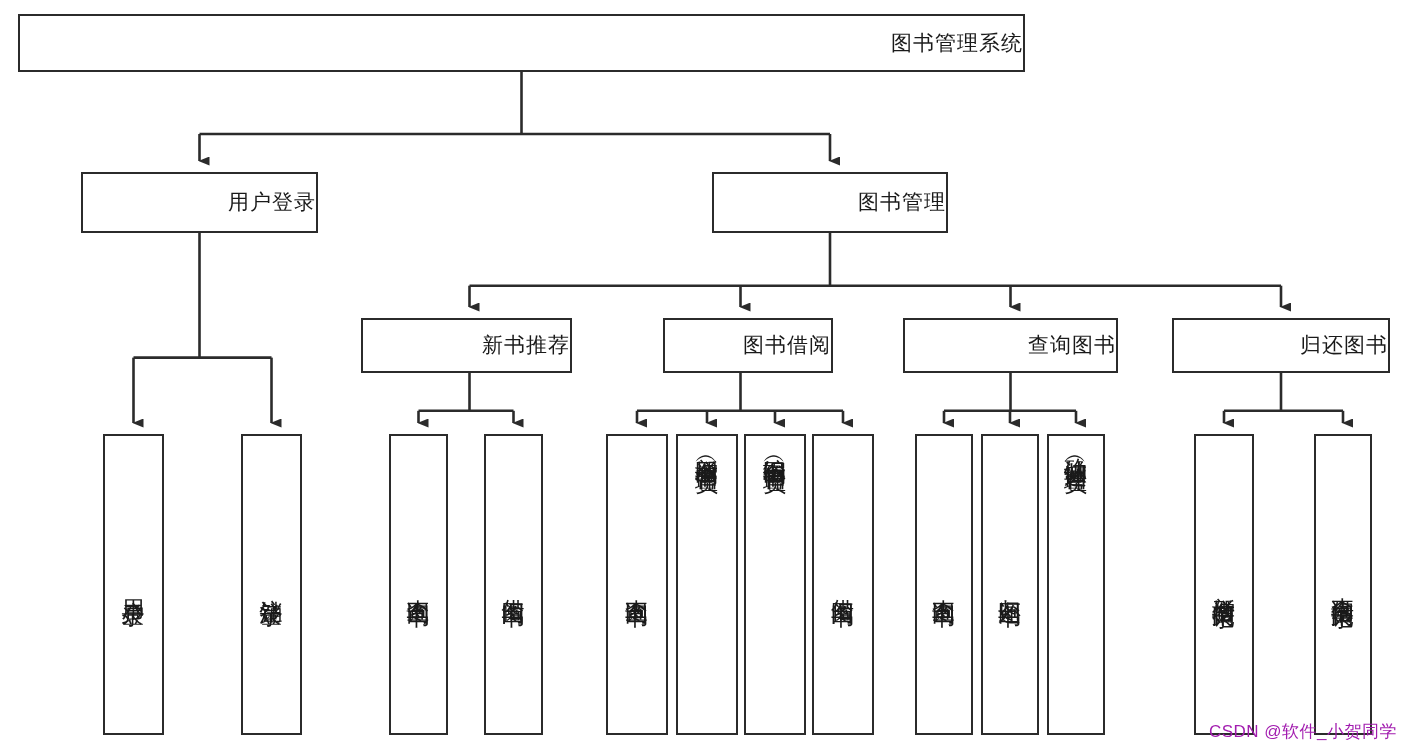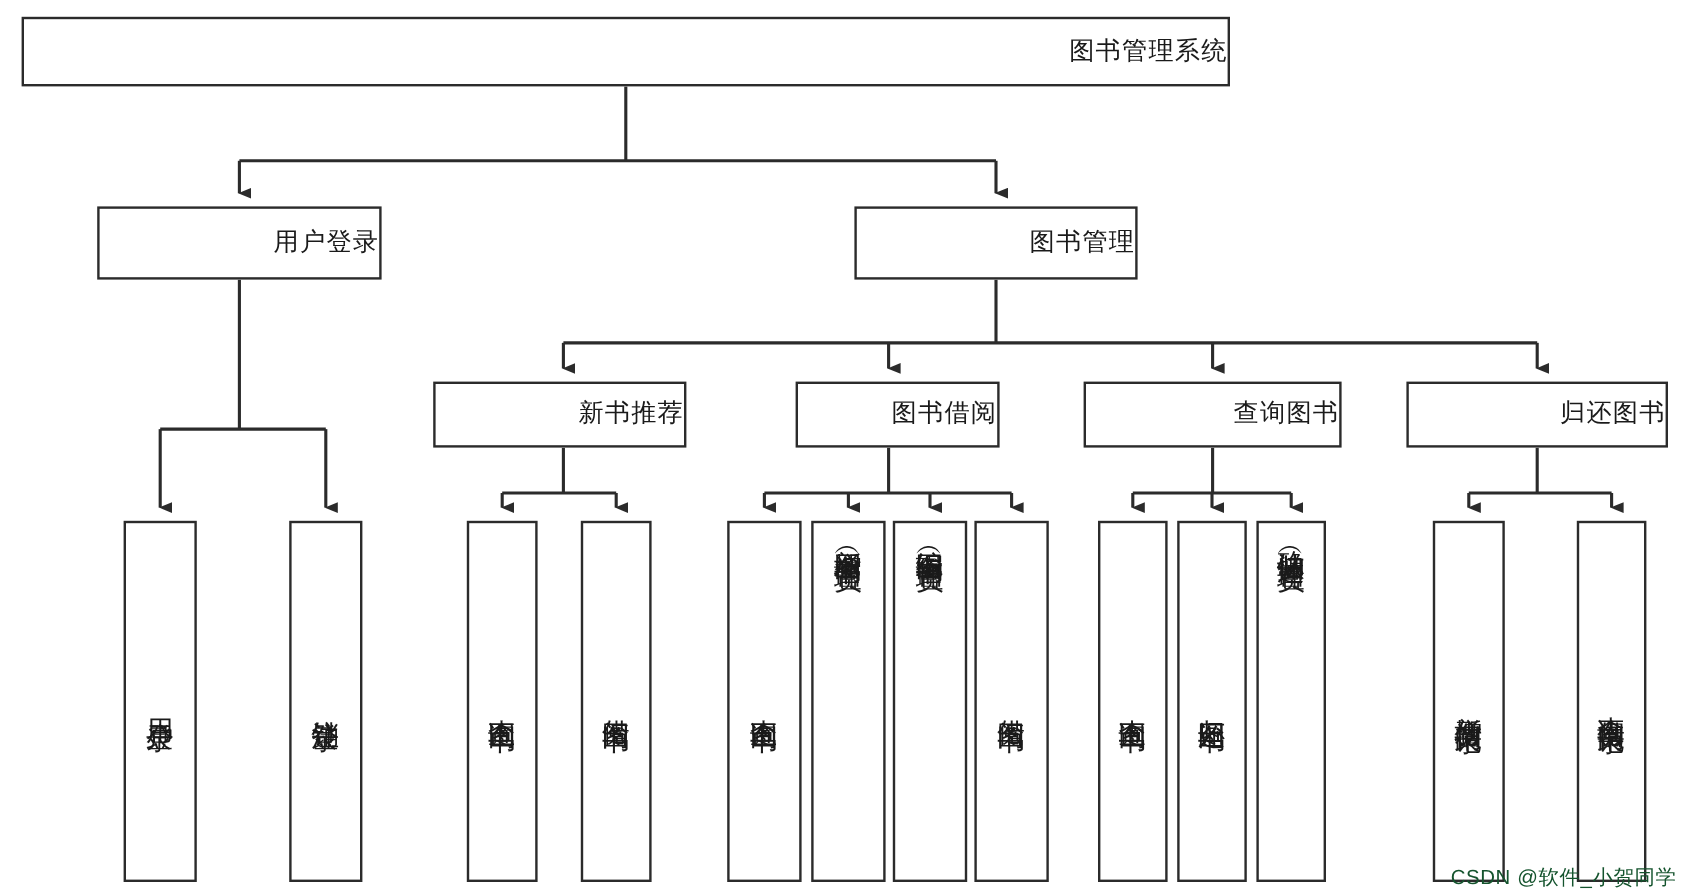--- a/index.html
+++ b/index.html
@@ -61,21 +61,21 @@
   }
   .node.vertical.centered {
     align-items: center;
     padding-top: 0;
   }
   #watermark {
     position: absolute;
     right: 8px;
     bottom: 4px;
     font-size: 17px;
-    color: #14532d;
+    color: #a21caf;
     letter-spacing: 0.5px;
     z-index: 5;
     white-space: nowrap;
   }
 </style>
 </head>
 <body>
 
 <div id="diagram-root">
 

